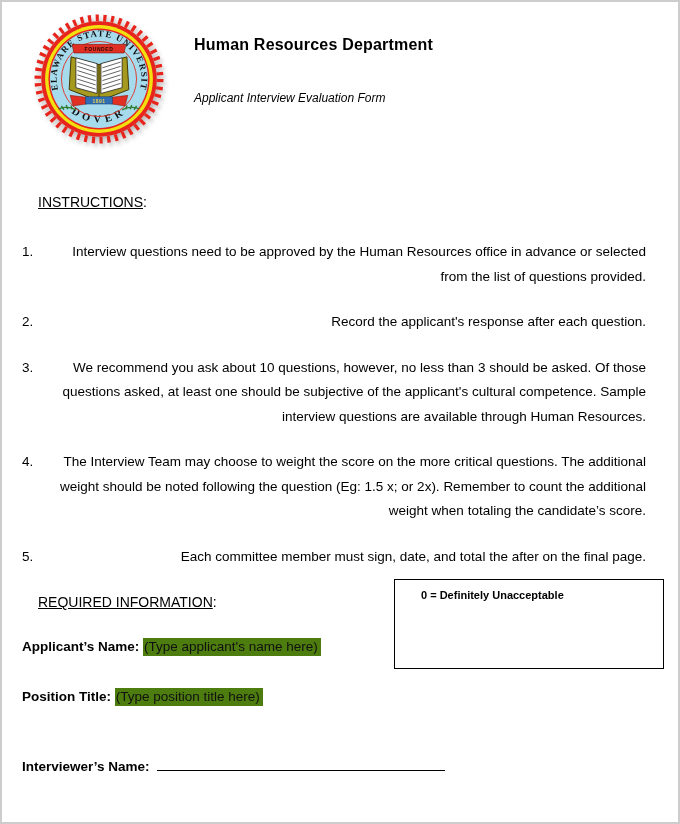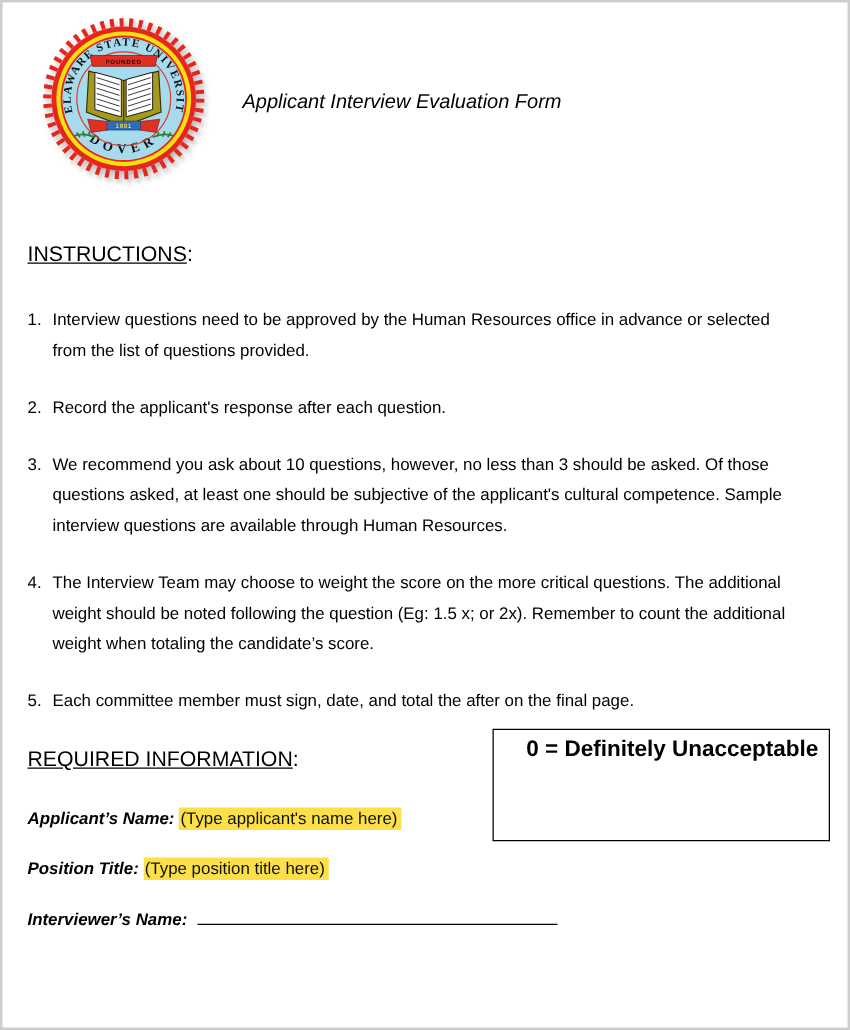--- a/index.html
+++ b/index.html
@@ -13,46 +13,46 @@
     color:#000;
     padding:4px 20px 0 20px;
     overflow:hidden;
   }
   
   .header{display:flex;align-items:flex-start;gap:18px;height:146px;}
   .seal-wrap{width:154px;height:142px;flex:none;margin-top:2px;
     filter:drop-shadow(2px 3px 2px rgba(110,110,110,.5));}
   .header-text{padding-top:30px;}
   .doc-title{font-size:16px;font-weight:bold;letter-spacing:.2px;}
-  .doc-subtitle{font-size:16px;font-style:italic;margin-top:37px;}
+  .doc-subtitle{font-size:12px;font-style:italic;margin-top:37px;}
   
-  .section-heading{font-size:17px;margin:0;}
+  .section-heading{font-size:14px;margin:16px;}
   .section-heading .u{text-decoration:underline;}
   .ins-heading{margin-top:42px;}
   
   .ins-list{margin-top:30px;}
   .ins-item{display:flex;margin-bottom:21px;font-size:13.5px;line-height:24.5px;}
   .ins-num{width:20px;flex:none;}
-  .ins-text{width:604px;}
+  .ins-text{width:604px;text-align:right;}
   
   .required{position:relative;margin-top:25px;}
   .rating-box{
     position:absolute;top:-15px;right:-6px;
     width:270px;height:90px;box-sizing:border-box;
     border:1.5px solid #000;
     padding:8px 2px 0 26px;
-    font-weight:bold;font-size:18px;line-height:15.8px;
+    font-weight:bold;font-size:11px;line-height:15.8px;
   }
   .rating-line{white-space:pre-wrap;}
   .field{margin-top:29px;font-size:13.5px;height:20px;white-space:nowrap;}
-  .field.f2{margin-top:20px;}
-  .field.f3{margin-top:19px;}
+  .field.f2{margin-top:30px;}
+  .field.f3{margin-top:48px;}
   .field.f4{margin-top:28px;}
-  .field-label{font-weight:bold;font-style:italic;}
-  .hl{background:#fde047;color:#111;padding:1px 3px 2px 1px;}
+  .field-label{font-weight:bold;}
+  .hl{background:#4d7c0f;color:#111;padding:1px 3px 2px 1px;}
   .fill-line{display:inline-block;border-bottom:1.5px solid #000;height:13px;margin-left:4px;}
   .line-w1{width:288px;}
   .line-w2{width:300px;}
 </style>
 </head>
 <body>
 
 <div class="page">
 
   <div class="header">
@@ -115,20 +115,21 @@
             <path d="M 46 97 L 47.5 101.5"></path>
             <path d="M 51 97.5 L 52 101.5"></path>
           <path d="M 122 101 C 115 98.5 109 99.5 104 102"></path>
           <path d="M 119 98 L 116.5 102"></path>
             <path d="M 114 97 L 112.5 101.5"></path>
             <path d="M 109 97.5 L 108 101.5"></path>
         </g>
       </svg>
     </div>
     <div class="header-text">
+      <div class="doc-title">Human Resources Department</div>
       <div class="doc-subtitle">Applicant Interview Evaluation Form</div>
     </div>
   </div>
 
   <p class="section-heading ins-heading"><span class="u">INSTRUCTIONS</span><span>:</span></p>
 
   <div class="ins-list">
     <div class="ins-item">
       <span class="ins-num">1.</span>
       <span class="ins-text">Interview questions need to be approved by the Human Resources office in advance or selected from the list of questions provided.</span>

